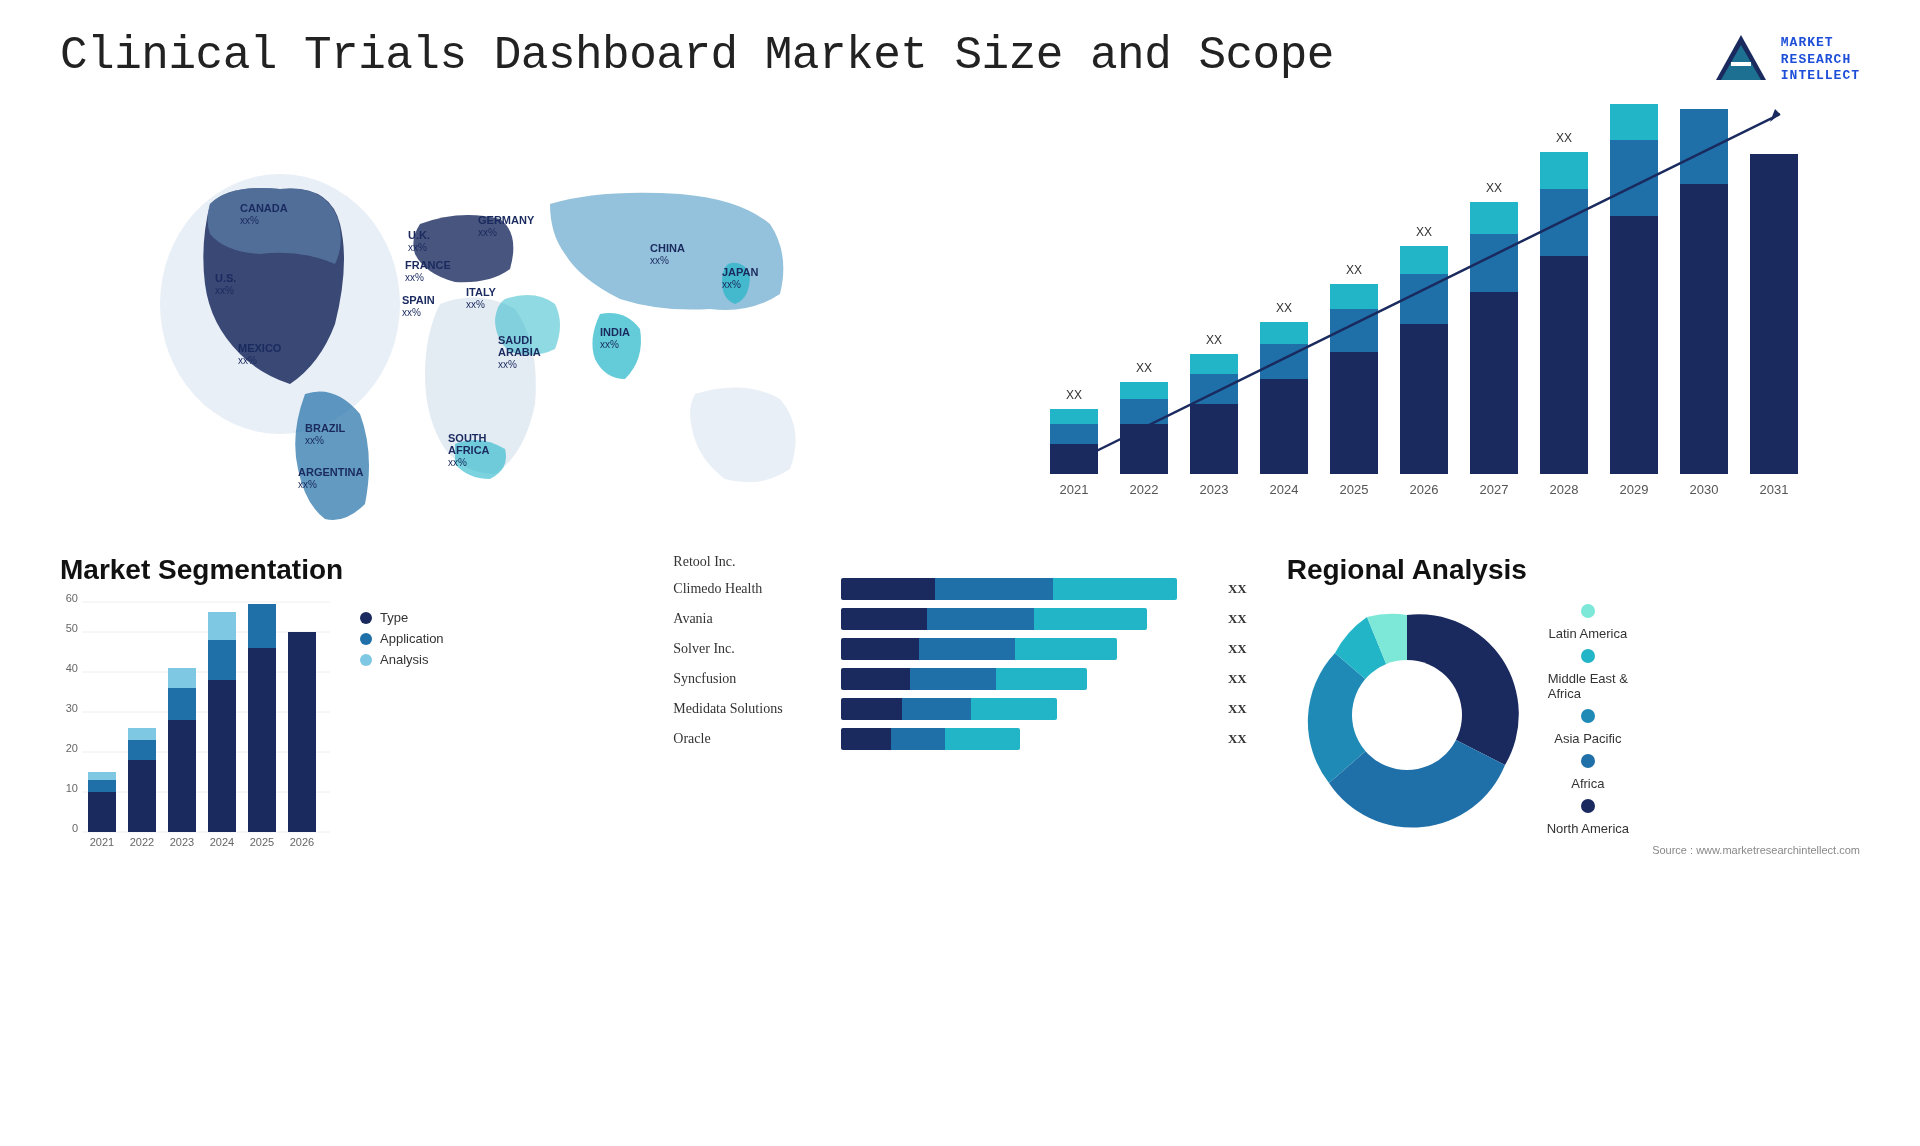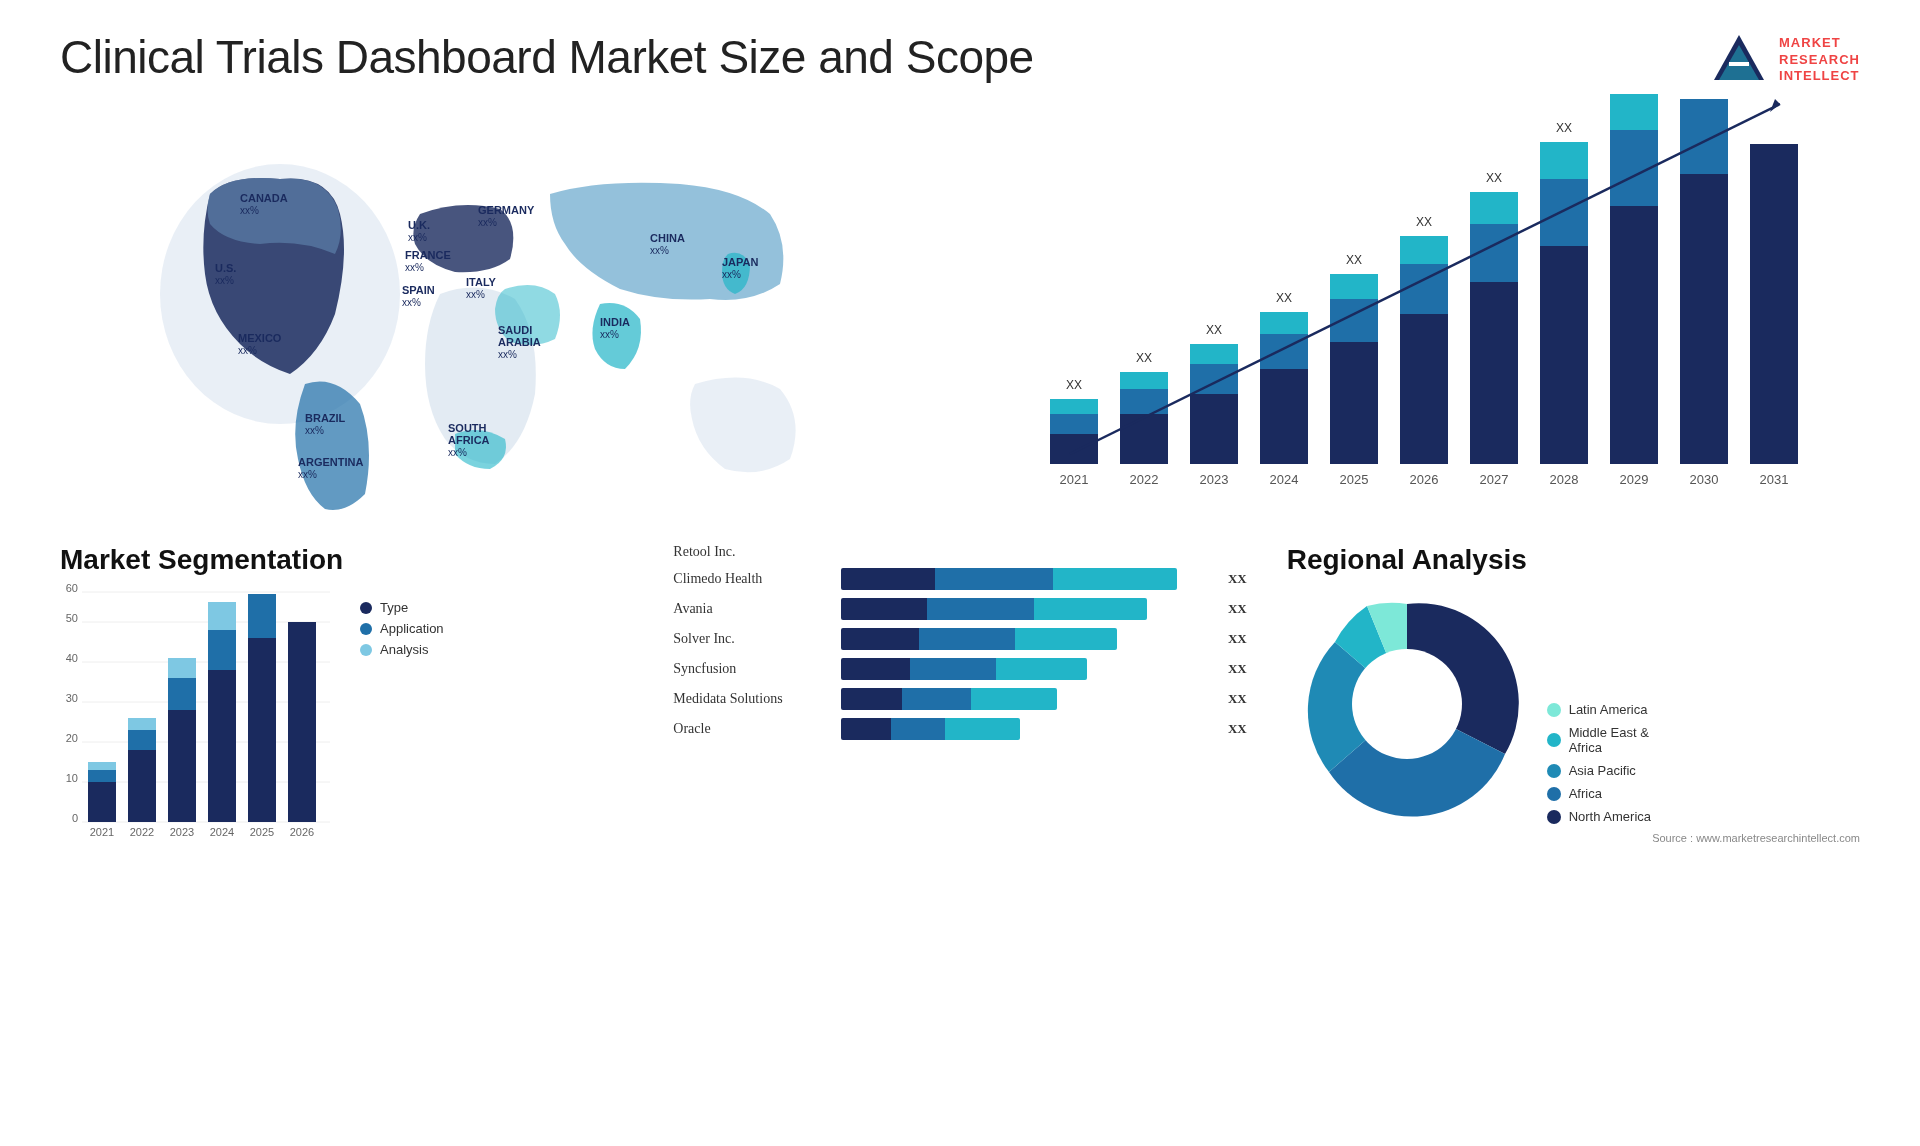--- a/index.html
+++ b/index.html
@@ -15,41 +15,42 @@
       min-height: 1146px;
       padding: 30px 60px;
       background: #fff;
       position: relative;
     }
     
     .header {
       display: flex;
       justify-content: space-between;
       align-items: flex-start;
-      margin-bottom: 4px;
+      margin-bottom: 14px;
+      font-family: Liberation Mono, monospace;
     }
     .page-title {
       font-size: 46px;
       font-weight: 300;
       color: #222;
       letter-spacing: -0.5px;
     }
     .logo {
       display: flex;
       align-items: center;
       gap: 10px;
     }
     .logo-icon {
       width: 60px;
       height: 60px;
     }
     .logo-text {
       font-size: 13px;
       font-weight: 700;
-      color: #ef4444;
+      color: #1d4ed8;
       line-height: 1.3;
       text-transform: uppercase;
       letter-spacing: 1px;
     }
     
     .map-section {
       grid-column: 1;
       grid-row: 1;
     }
     
@@ -130,20 +131,21 @@
       margin-top: 10px;
       align-self: flex-end;
       margin-right: 20px;
     }
     .legend-item {
       display: flex;
       align-items: center;
       gap: 8px;
       font-size: 13px;
       color: #333;
+      flex-direction: column;
     }
     .legend-dot {
       width: 14px;
       height: 14px;
       border-radius: 50%;
       flex-shrink: 0;
     }
     
     .seg-legend {
       display: flex;

